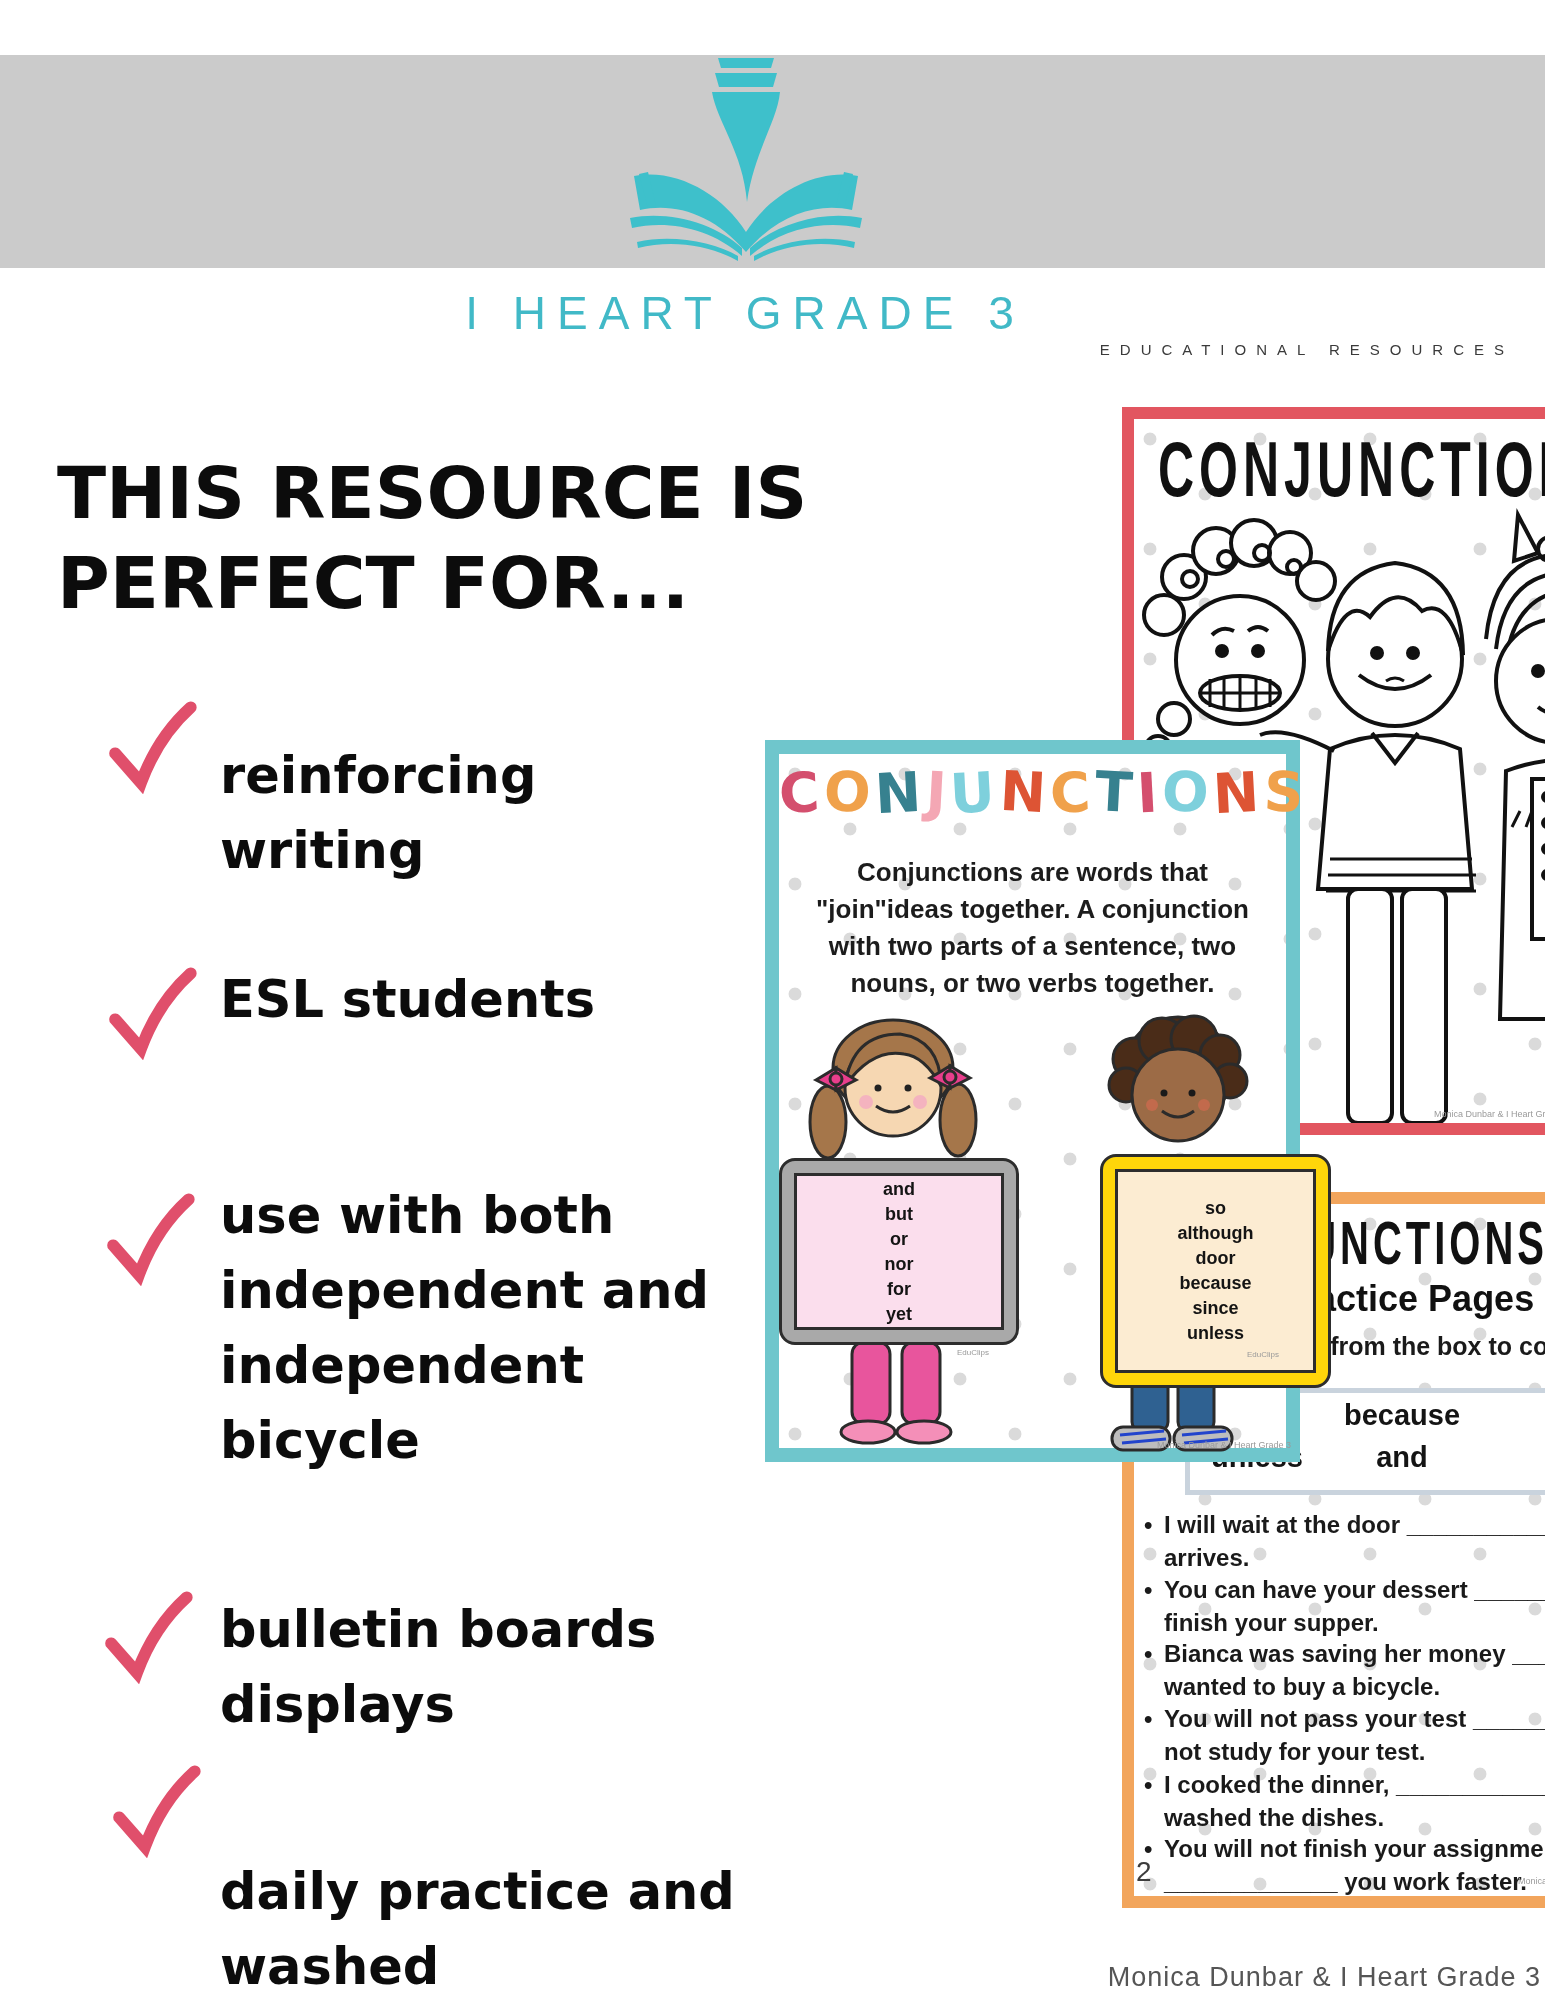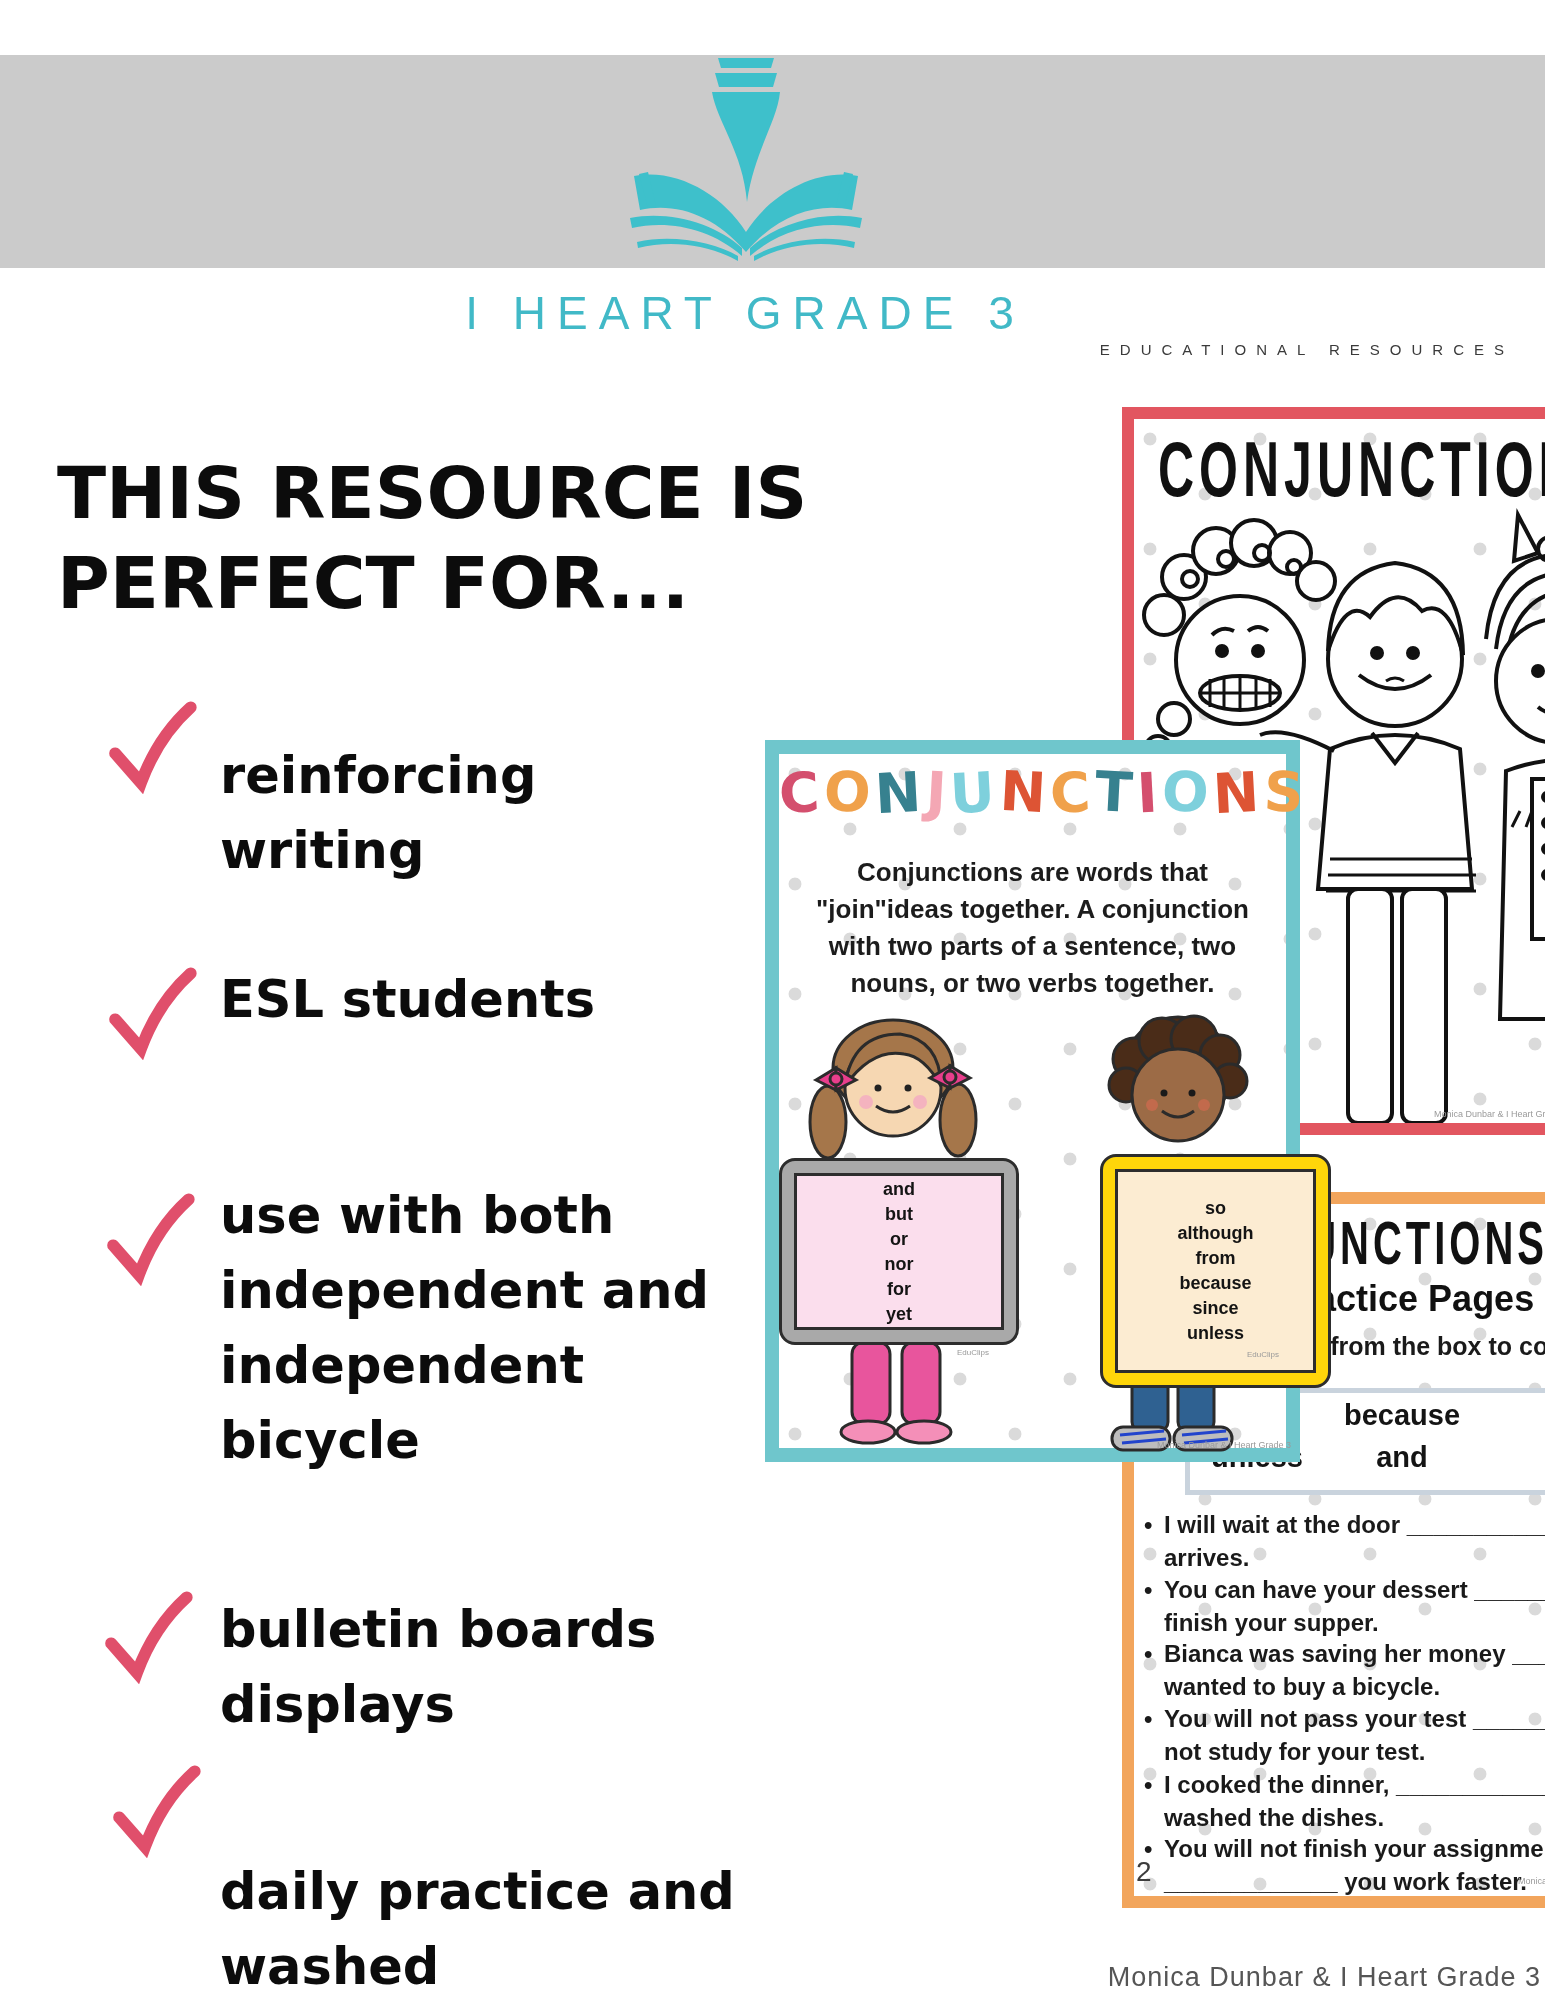--- a/index.html
+++ b/index.html
@@ -326,21 +326,21 @@
       <div class="w">for</div>
       <div class="w">yet</div>
     </div>
   </div>
   <div class="abs tinycredit" style="left:178px;top:594px;font-size:8px;">EduClips</div>
 
   <div class="sign" style="left:286px;top:400px;width:231px;height:234px;background:#ffd60a;margin-left:35px;">
     <div class="panel" style="background:#fcecd2;">
       <div class="w">so</div>
       <div class="w">although</div>
-      <div class="w">from</div>
+      <div class="w">door</div>
       <div class="w">because</div>
       <div class="w">since</div>
       <div class="w">unless</div>
     </div>
   </div>
   <div class="abs tinycredit" style="left:468px;top:596px;font-size:8px;">EduClips</div>
 
   <div class="abs tinycredit" style="left:378px;top:686px;">Monica Dunbar &amp; I Heart Grade 3</div>
 </div>
 

